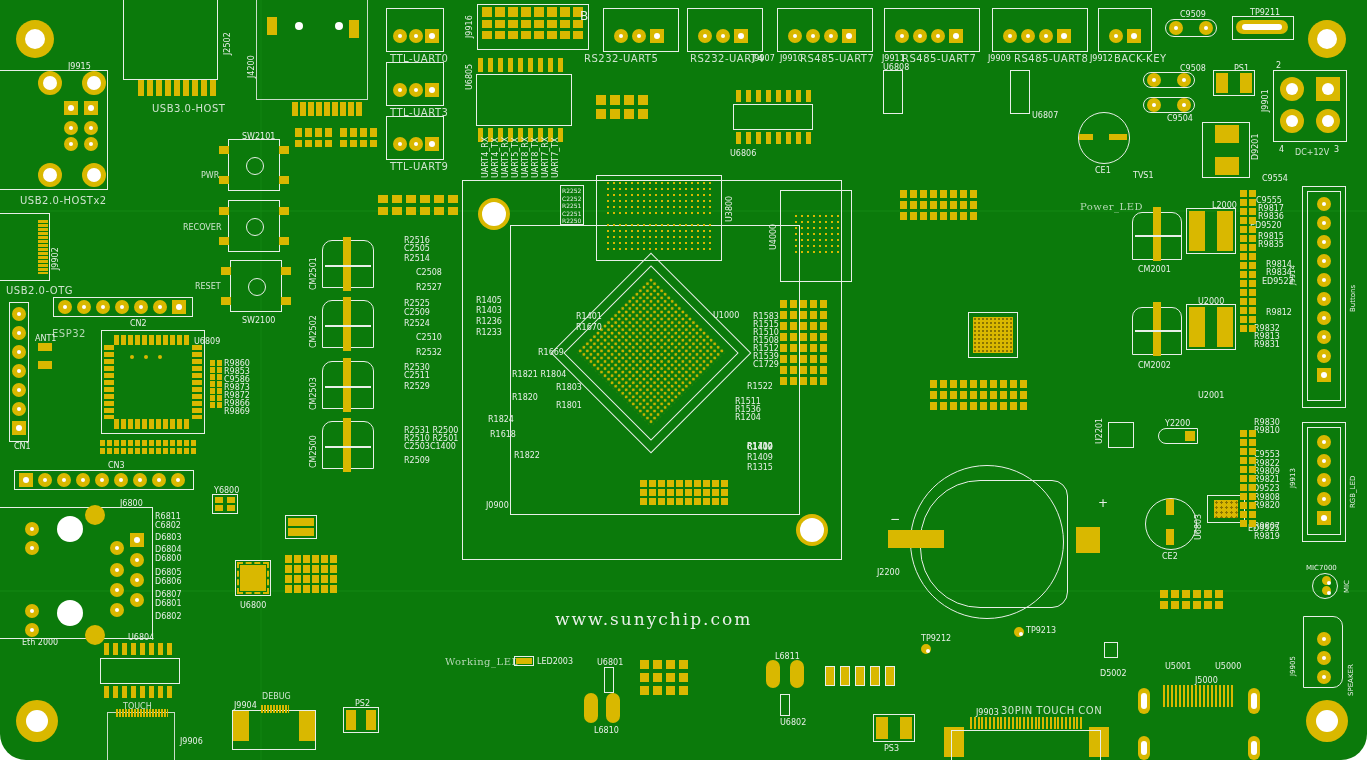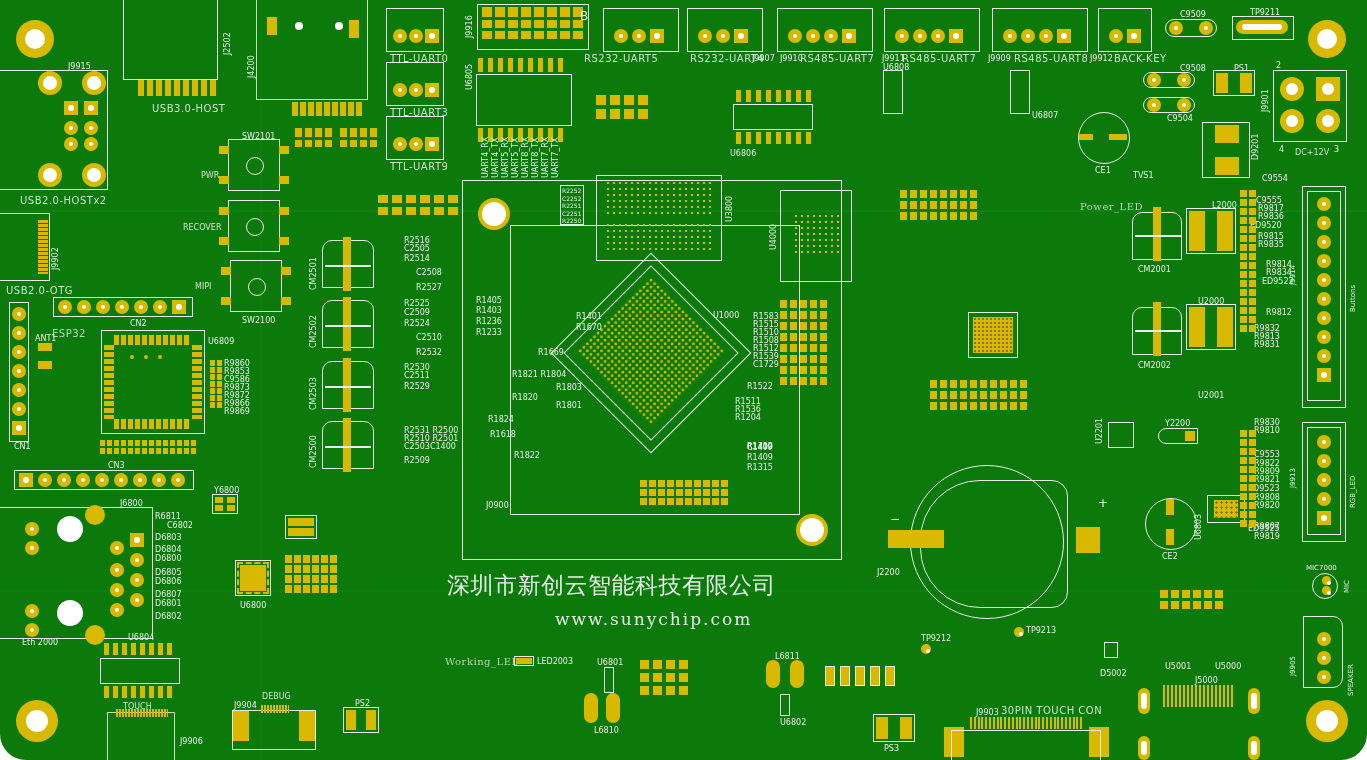--- a/index.html
+++ b/index.html
@@ -250,21 +250,21 @@
   <div class="pad" style="left:38px;top:361px;width:14px;height:8px"></div>
   <div class="chip" style="left:101px;top:330px;width:104px;height:104px">
     <div style="position:absolute;left:12px;top:4px;width:76px;height:10px;background:repeating-linear-gradient(90deg,#d9b800 0 5px,transparent 5px 7px)"></div>
     <div style="position:absolute;left:12px;bottom:4px;width:76px;height:10px;background:repeating-linear-gradient(90deg,#d9b800 0 5px,transparent 5px 7px)"></div>
     <div style="position:absolute;left:2px;top:14px;width:10px;height:74px;background:repeating-linear-gradient(#d9b800 0 5px,transparent 5px 7px)"></div>
     <div style="position:absolute;right:2px;top:14px;width:10px;height:74px;background:repeating-linear-gradient(#d9b800 0 5px,transparent 5px 7px)"></div>
     <div class="pad" style="left:28px;top:24px;width:4px;height:4px;border-radius:50%"></div>
     <div class="pad" style="left:42px;top:24px;width:4px;height:4px;border-radius:50%"></div>
     <div class="pad" style="left:56px;top:24px;width:4px;height:4px;border-radius:50%"></div>
   </div>
-  <div class="silk" style="left:208px;top:338px">U6809</div>
+  <div class="silk" style="left:194px;top:338px">U6809</div>
 
   <div style="position:absolute;left:210px;top:360px">
     <div class="silk" style="left:14px;top:0">R9860</div>
     <div class="silk" style="left:14px;top:8px">R9853</div>
     <div class="silk" style="left:14px;top:16px">C9586</div>
     <div class="silk" style="left:14px;top:24px">R9873</div>
     <div class="silk" style="left:14px;top:32px">R9872</div>
     <div class="silk" style="left:14px;top:40px">R9866</div>
     <div class="silk" style="left:14px;top:48px">R9869</div>
     <div class="comp-grid" style="left:0;top:0;grid-template-columns:5px 5px;gap:1px 2px">
@@ -348,21 +348,21 @@
       </div>
     <div class="ring" style="left:85px;top:117px;width:20px;height:20px">
         <i style="width:0;height:0"></i>
       </div>
   </div>
   <div class="silk" style="left:120px;top:500px">J6800</div>
   <div class="silk" style="left:22px;top:639px">Eth 2000</div>
 
   <div style="position:absolute;left:155px;top:513px">
     <div class="silk" style="left:0;top:0">R6811</div>
-    <div class="silk" style="left:12px;top:9px">C6802</div>
+    <div class="silk" style="left:0;top:9px">C6802</div>
     <div class="silk" style="left:0;top:21px">D6803</div>
     <div class="silk" style="left:0;top:33px">D6804</div>
     <div class="silk" style="left:0;top:42px">D6800</div>
     <div class="silk" style="left:0;top:56px">D6805</div>
     <div class="silk" style="left:0;top:65px">D6806</div>
     <div class="silk" style="left:0;top:78px">D6807</div>
     <div class="silk" style="left:0;top:87px">D6801</div>
     <div class="silk" style="left:0;top:100px">D6802</div>
   </div>
 
@@ -396,21 +396,21 @@
   <div class="silk" style="left:183px;top:224px;color:#cfe3cf">RECOVER</div>
 
   <div class="chip" style="left:230px;top:260px;width:52px;height:52px">
     <div class="pad" style="left:-10px;top:6px;width:10px;height:8px"></div>
       <div class="pad" style="left:-10px;top:36px;width:10px;height:8px"></div>
     <div class="pad" style="right:-10px;top:6px;width:10px;height:8px"></div>
       <div class="pad" style="right:-10px;top:36px;width:10px;height:8px"></div>
     <div style="position:absolute;left:17px;top:17px;width:16px;height:16px;border:1.5px solid #e8efe8;border-radius:50%"></div>
   </div>
   <div class="silk" style="left:242px;top:317px">SW2100</div>
-  <div class="silk" style="left:195px;top:283px;color:#cfe3cf">MIPI</div>
+  <div class="silk" style="left:195px;top:283px;color:#cfe3cf">RESET</div>
 
   <div class="chip" style="left:322px;top:240px;width:52px;height:48px;border-radius:10px 10px 0 0">
     <div class="pad" style="left:20px;top:-4px;width:8px;height:54px"></div>
     <div style="position:absolute;left:2px;top:24px;width:46px;height:1.5px;background:#e8efe8"></div>
   </div>
   <div class="silk v" style="left:310px;top:290px">CM2501</div>
   <div class="chip" style="left:322px;top:300px;width:52px;height:48px;border-radius:10px 10px 0 0">
     <div class="pad" style="left:20px;top:-4px;width:8px;height:54px"></div>
     <div style="position:absolute;left:2px;top:24px;width:46px;height:1.5px;background:#e8efe8"></div>
   </div>
@@ -777,21 +777,20 @@
   <div class="silk v" style="left:1195px;top:540px">U6803</div>
 
   <div style="position:absolute;left:910px;top:465px;width:152px;height:152px;border:1.5px solid #e8efe8;border-radius:50%"></div>
   <div style="position:absolute;left:920px;top:480px;width:146px;height:126px;border:1.5px solid #e8efe8;border-radius:60px 16px 16px 60px"></div>
   <div class="pad" style="left:888px;top:530px;width:56px;height:18px"></div>
   <div class="pad" style="left:1076px;top:527px;width:24px;height:26px"></div>
   <div class="silk" style="left:890px;top:513px;font-size:12px">−</div>
   <div class="silk" style="left:1098px;top:497px;font-size:12px">+</div>
   <div class="silk" style="left:877px;top:569px">J2200</div>
 
-  <div class="silk serif" style="left:447px;top:574px;font-size:23px;letter-spacing:.5px;color:#e8efe8">深圳市新创云智能科技有限公司</div>
   <div class="silk serif" style="left:555px;top:611px;font-size:17px;letter-spacing:2px;color:#e8efe8">www.sunychip.com</div>
 
   <div class="chip" style="left:235px;top:560px;width:36px;height:36px;border-width:1px">
     <div style="position:absolute;left:4px;top:4px;width:26px;height:26px;background:#d9b800;outline:2px dashed #d9b800;outline-offset:1px"></div>
   </div>
   <div class="silk" style="left:240px;top:602px">U6800</div>
   <div class="silk" style="left:214px;top:487px">Y6800</div>
   <div class="box" style="left:212px;top:494px;width:26px;height:20px">
     <div class="pad" style="left:2px;top:2px;width:8px;height:6px"></div>
       <div class="pad" style="right:2px;top:2px;width:8px;height:6px"></div>

